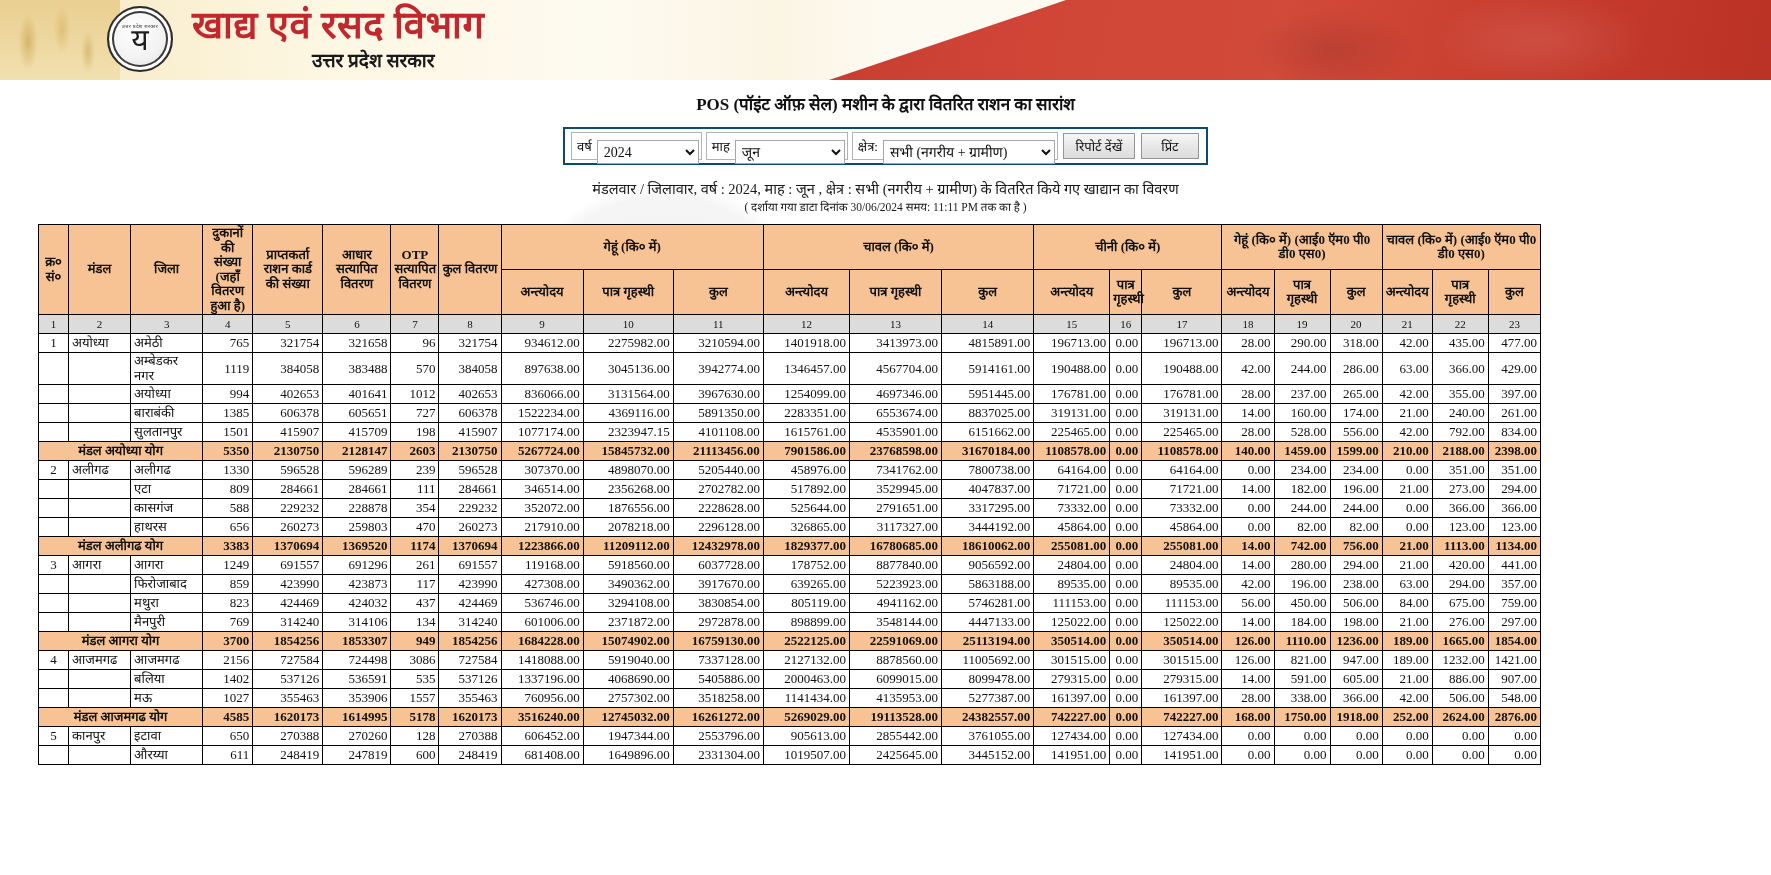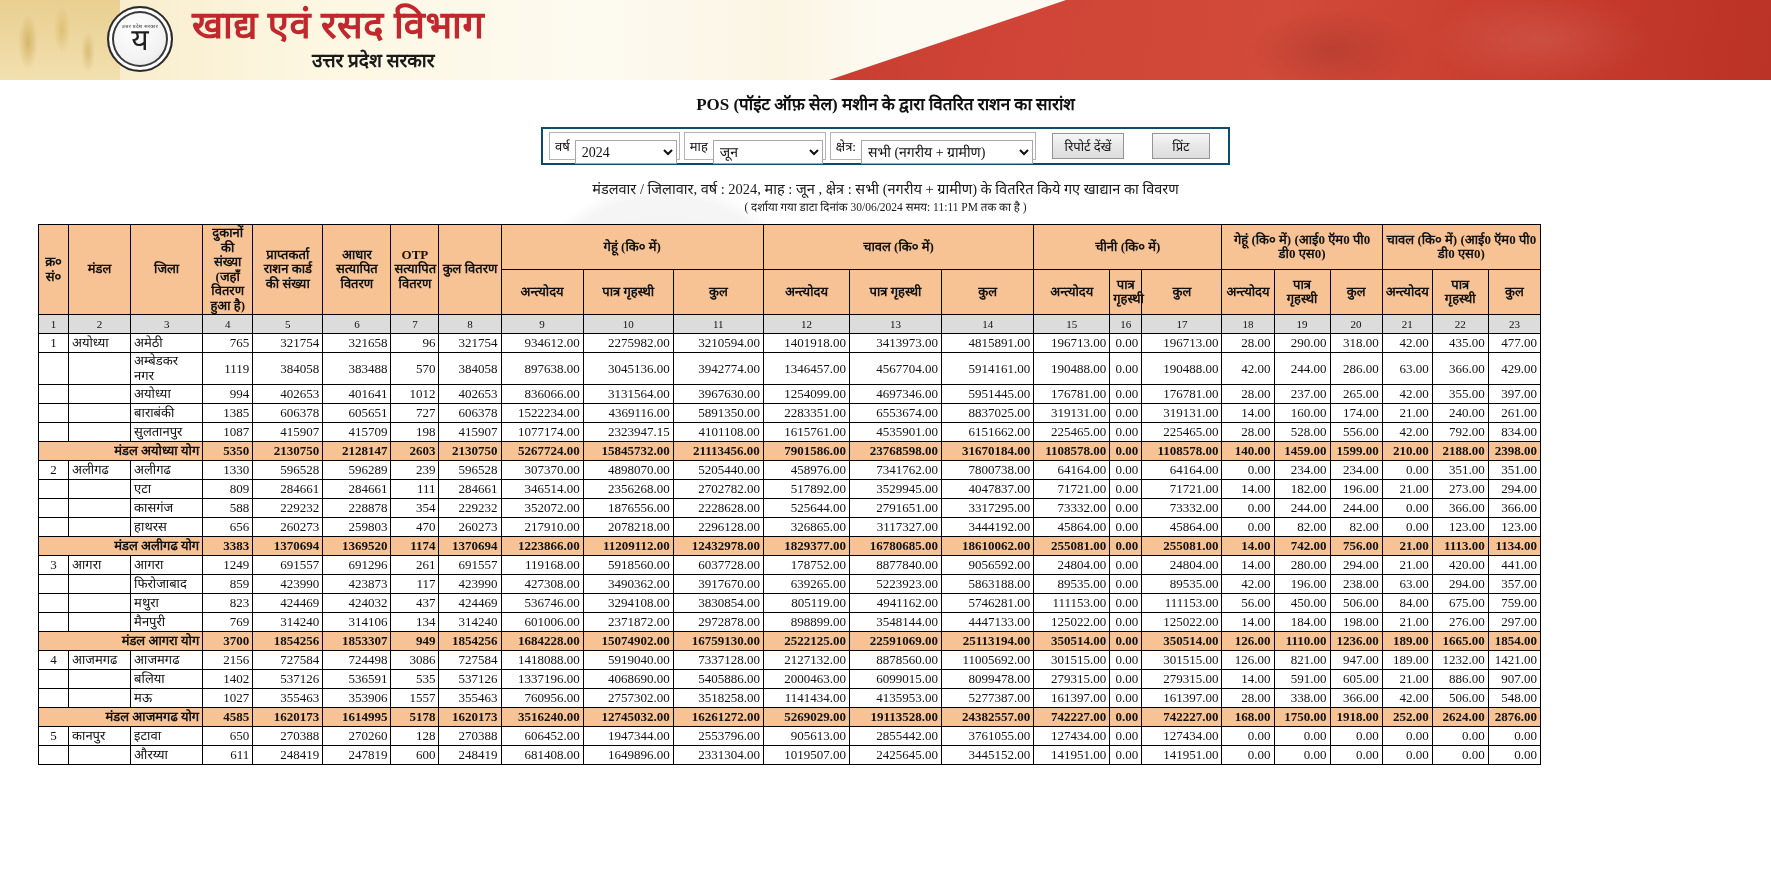--- a/index.html
+++ b/index.html
@@ -151,21 +151,21 @@
     margin-right: 2px;
     outline: none;
     margin-top: 12px;
   }
   select.yr { width: 102px; }
   select.mo { width: 110px; }
   select.ar { width: 172px; }
   button.ctl-btn {
     height: 26px;
     min-width: 72px;
-    margin: 0 14px;
+    margin: 0 3px;
     border: 1px solid #949494;
     background: linear-gradient(180deg,#f6f6f6 0%, #e6e6e6 55%, #dcdcdc 100%);
     font-size: 13px;
     color: #111;
     cursor: pointer;
     font-family: "Liberation Serif", "DejaVu Serif", serif;
   }
   button.ctl-btn.print { min-width: 58px; }
 
   .sub-line {
@@ -223,21 +223,21 @@
   }
   td.num { text-align: right; }
   td.ctr { text-align: center; }
   td.dist { color: #1414c8; text-align: left; padding-left: 3px; }
   td.mandal { text-align: left; padding-left: 3px; }
   tr.total td {
     background: #f7c395;
     font-weight: 700;
   }
   tr.total td.tot-label {
-    text-align: right;
+    text-align: center;
   }
   tbody tr { height: 19px; }
   tbody tr.tall { height: 31px; }
 </style>
 </head>
 <body>
 
 <div class="banner">
   <div class="banner-left-wheat"></div>
   <div class="banner-red"></div>
@@ -468,21 +468,21 @@
             <td class="num">160.00</td>
             <td class="num">174.00</td>
             <td class="num">21.00</td>
             <td class="num">240.00</td>
             <td class="num">261.00</td>
           </tr>
           <tr>
             <td class="ctr"></td>
             <td class="mandal"></td>
             <td class="dist">सुलतानपुर</td>
-            <td class="num">1087</td>
+            <td class="num">1501</td>
             <td class="num">415907</td>
             <td class="num">415709</td>
             <td class="num">198</td>
             <td class="num">415907</td>
             <td class="num">1077174.00</td>
             <td class="num">2323947.15</td>
             <td class="num">4101108.00</td>
             <td class="num">1615761.00</td>
             <td class="num">4535901.00</td>
             <td class="num">6151662.00</td>

